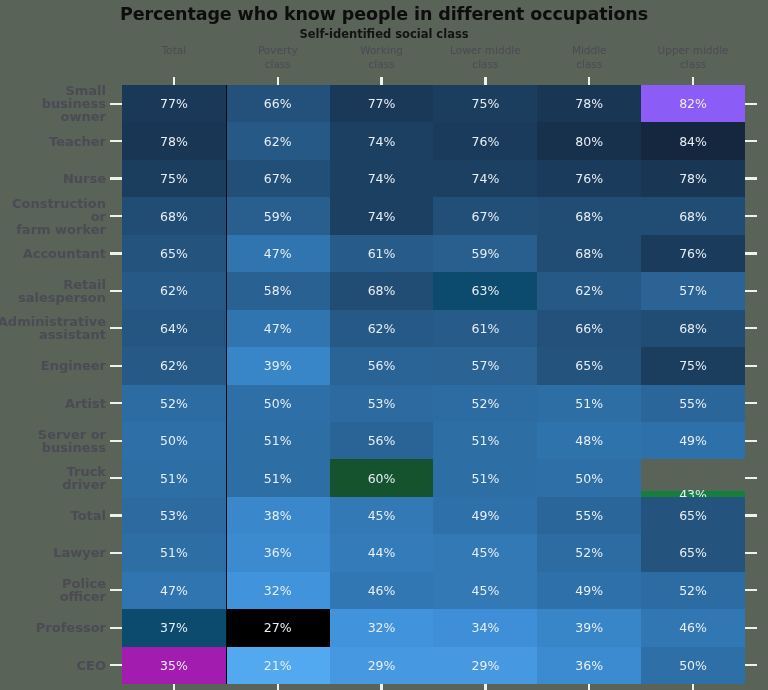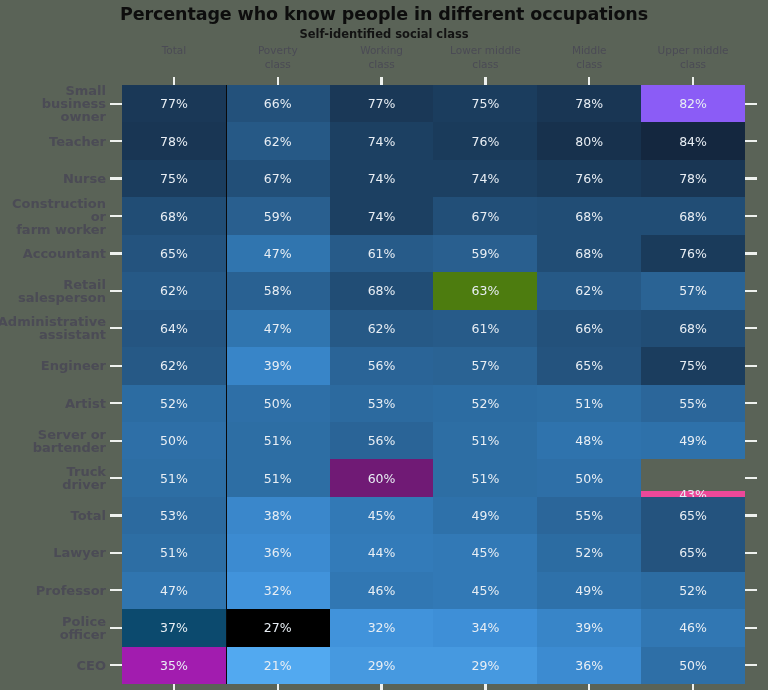--- a/index.html
+++ b/index.html
@@ -214,48 +214,48 @@
         </div>
       </div>
       <div class="row-label">
         <div>
           <div>Artist</div>
         </div>
       </div>
       <div class="row-label">
         <div>
           <div>Server or</div>
-          <div>bartender</div>
+          <div>business</div>
         </div>
       </div>
       <div class="row-label">
         <div>
           <div>Truck</div>
           <div>driver</div>
         </div>
       </div>
       <div class="row-label">
         <div>
           <div>Total</div>
         </div>
       </div>
       <div class="row-label">
         <div>
           <div>Lawyer</div>
         </div>
       </div>
       <div class="row-label">
         <div>
-          <div>Professor</div>
-        </div>
-      </div>
-      <div class="row-label">
-        <div>
           <div>Police</div>
           <div>officer</div>
+        </div>
+      </div>
+      <div class="row-label">
+        <div>
+          <div>Professor</div>
         </div>
       </div>
       <div class="row-label">
         <div>
           <div>CEO</div>
         </div>
       </div>
     </div>
 
   <div id="plot">
@@ -362,21 +362,21 @@
       <div class="hm-row">
         <div class="hm-cell" style="background: rgb(38, 89, 134);">
           <span>62%</span>
         </div>
         <div class="hm-cell" style="background: rgb(41, 97, 146);">
           <span>58%</span>
         </div>
         <div class="hm-cell" style="background: rgb(33, 77, 117);">
           <span>68%</span>
         </div>
-        <div class="hm-cell" style="background: #4d7c0f;">
+        <div class="hm-cell" style="background: #0c4a6e;">
           <span>63%</span>
         </div>
         <div class="hm-cell" style="background: rgb(38, 89, 134);">
           <span>62%</span>
         </div>
         <div class="hm-cell" style="background: rgb(42, 99, 148);">
           <span>57%</span>
         </div>
       </div>
       <div class="hm-row">
@@ -459,30 +459,30 @@
           <span>49%</span>
         </div>
       </div>
       <div class="hm-row">
         <div class="hm-cell" style="background: rgb(45, 110, 164);">
           <span>51%</span>
         </div>
         <div class="hm-cell" style="background: rgb(45, 110, 164);">
           <span>51%</span>
         </div>
-        <div class="hm-cell" style="background: #701a75;">
+        <div class="hm-cell" style="background: #14532d;">
           <span>60%</span>
         </div>
         <div class="hm-cell" style="background: rgb(45, 110, 164);">
           <span>51%</span>
         </div>
         <div class="hm-cell" style="background: rgb(46, 111, 167);">
           <span>50%</span>
         </div>
-        <div class="hm-cell" style="background: #ec4899; margin-top: 32px;">
+        <div class="hm-cell" style="background: #15803d; margin-top: 32px;">
           <span>43%</span>
         </div>
       </div>
       <div class="hm-row">
         <div class="hm-cell" style="background: rgb(44, 106, 159);">
           <span>53%</span>
         </div>
         <div class="hm-cell" style="background: rgb(58, 135, 203);">
           <span>38%</span>
         </div>

